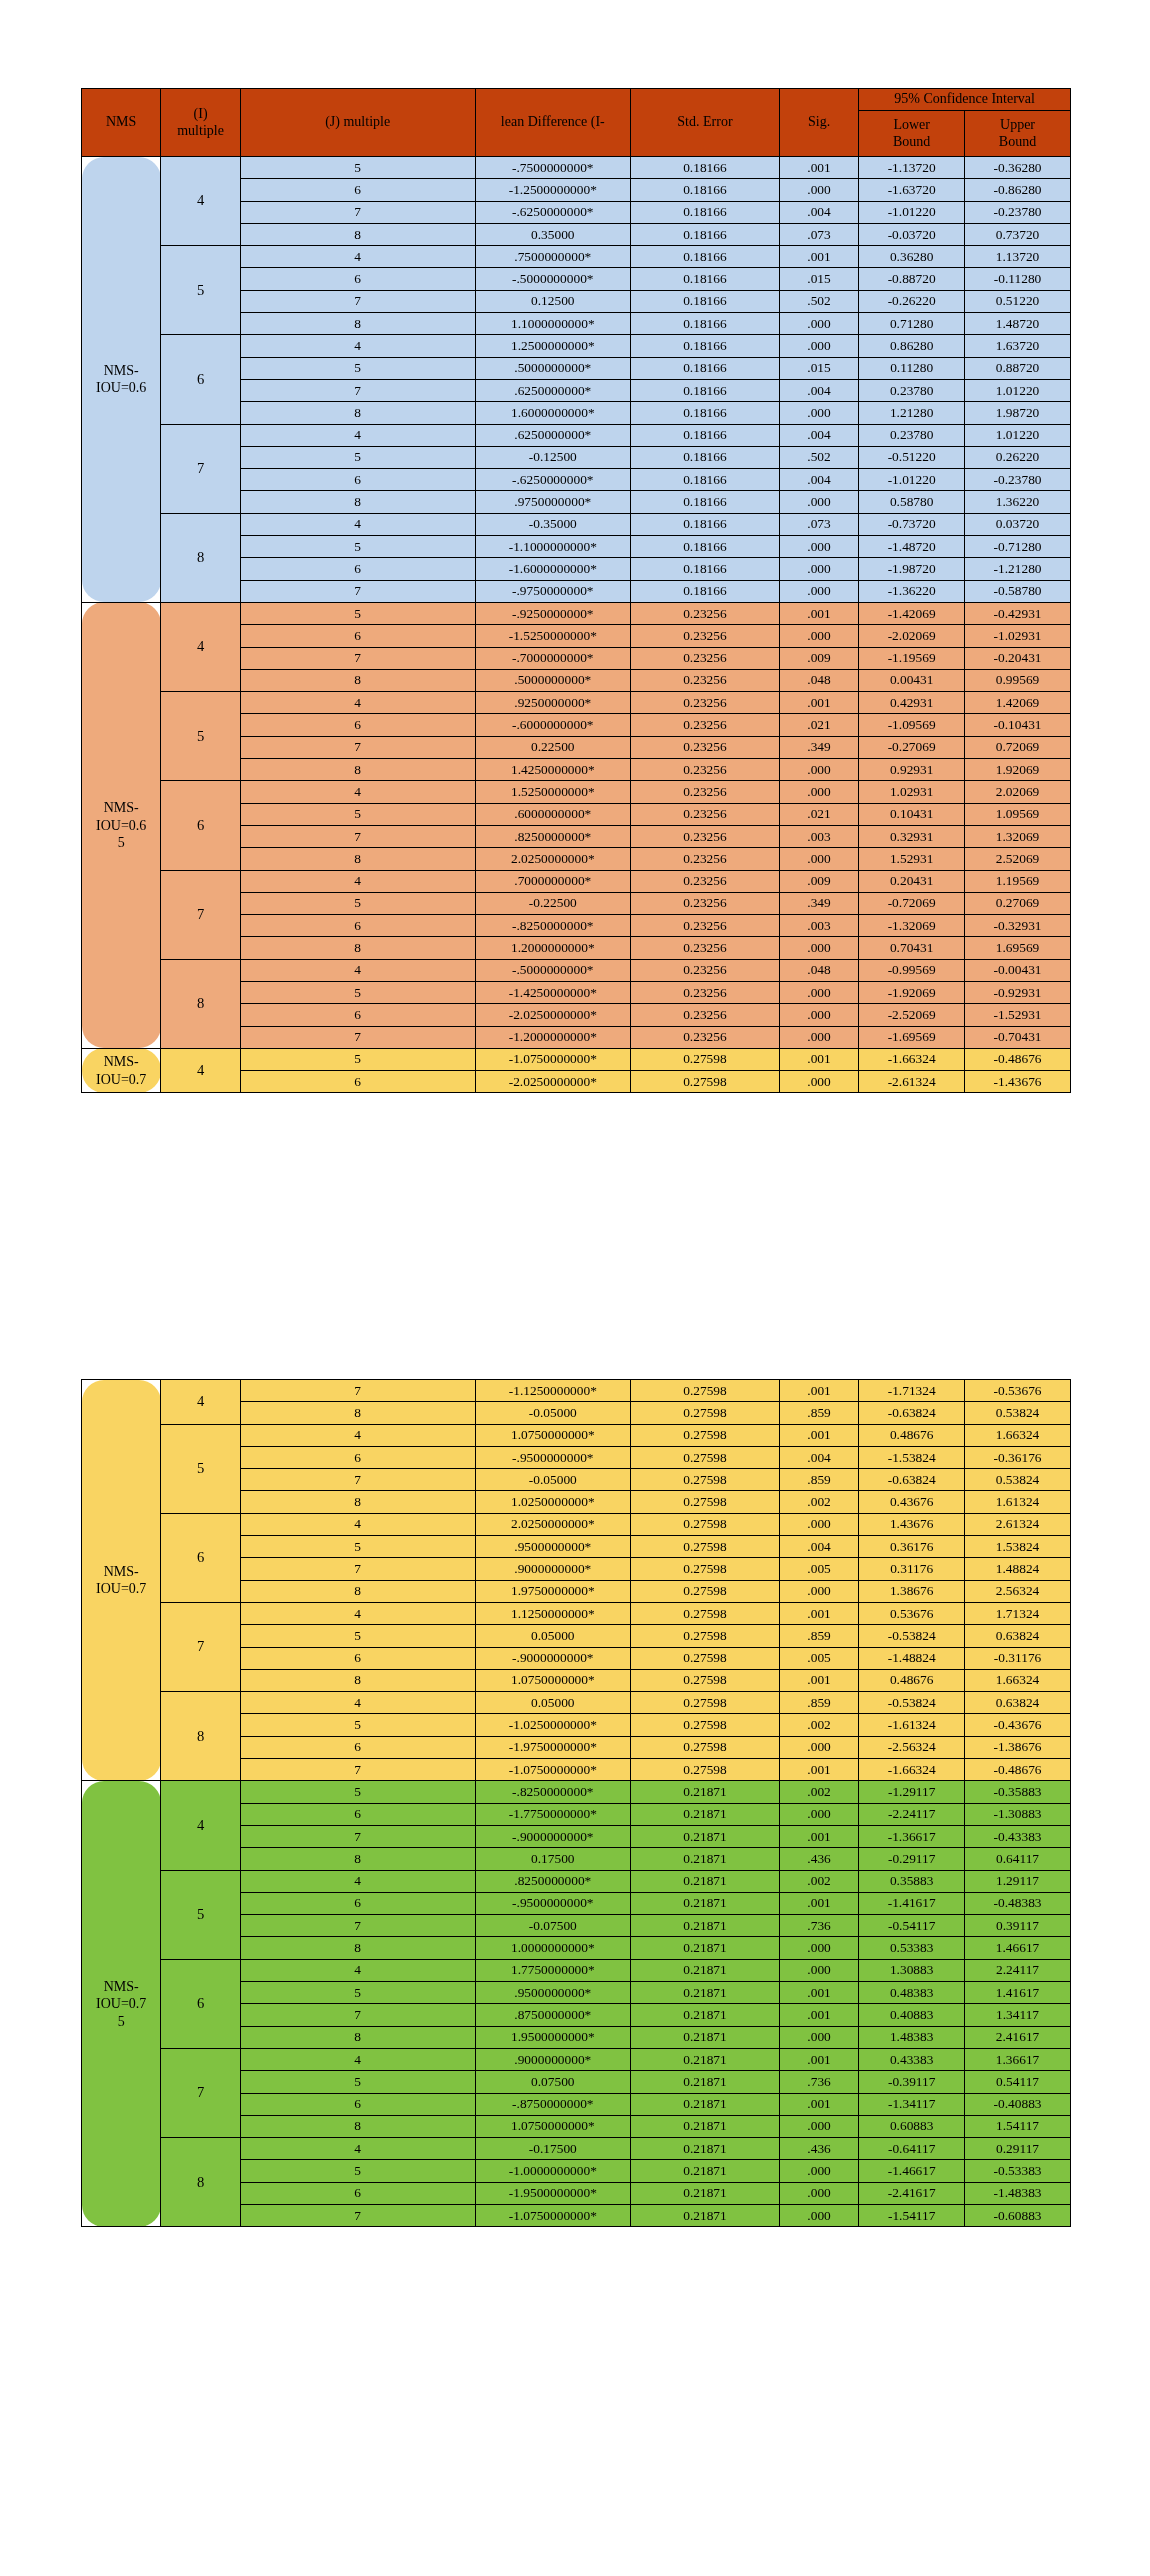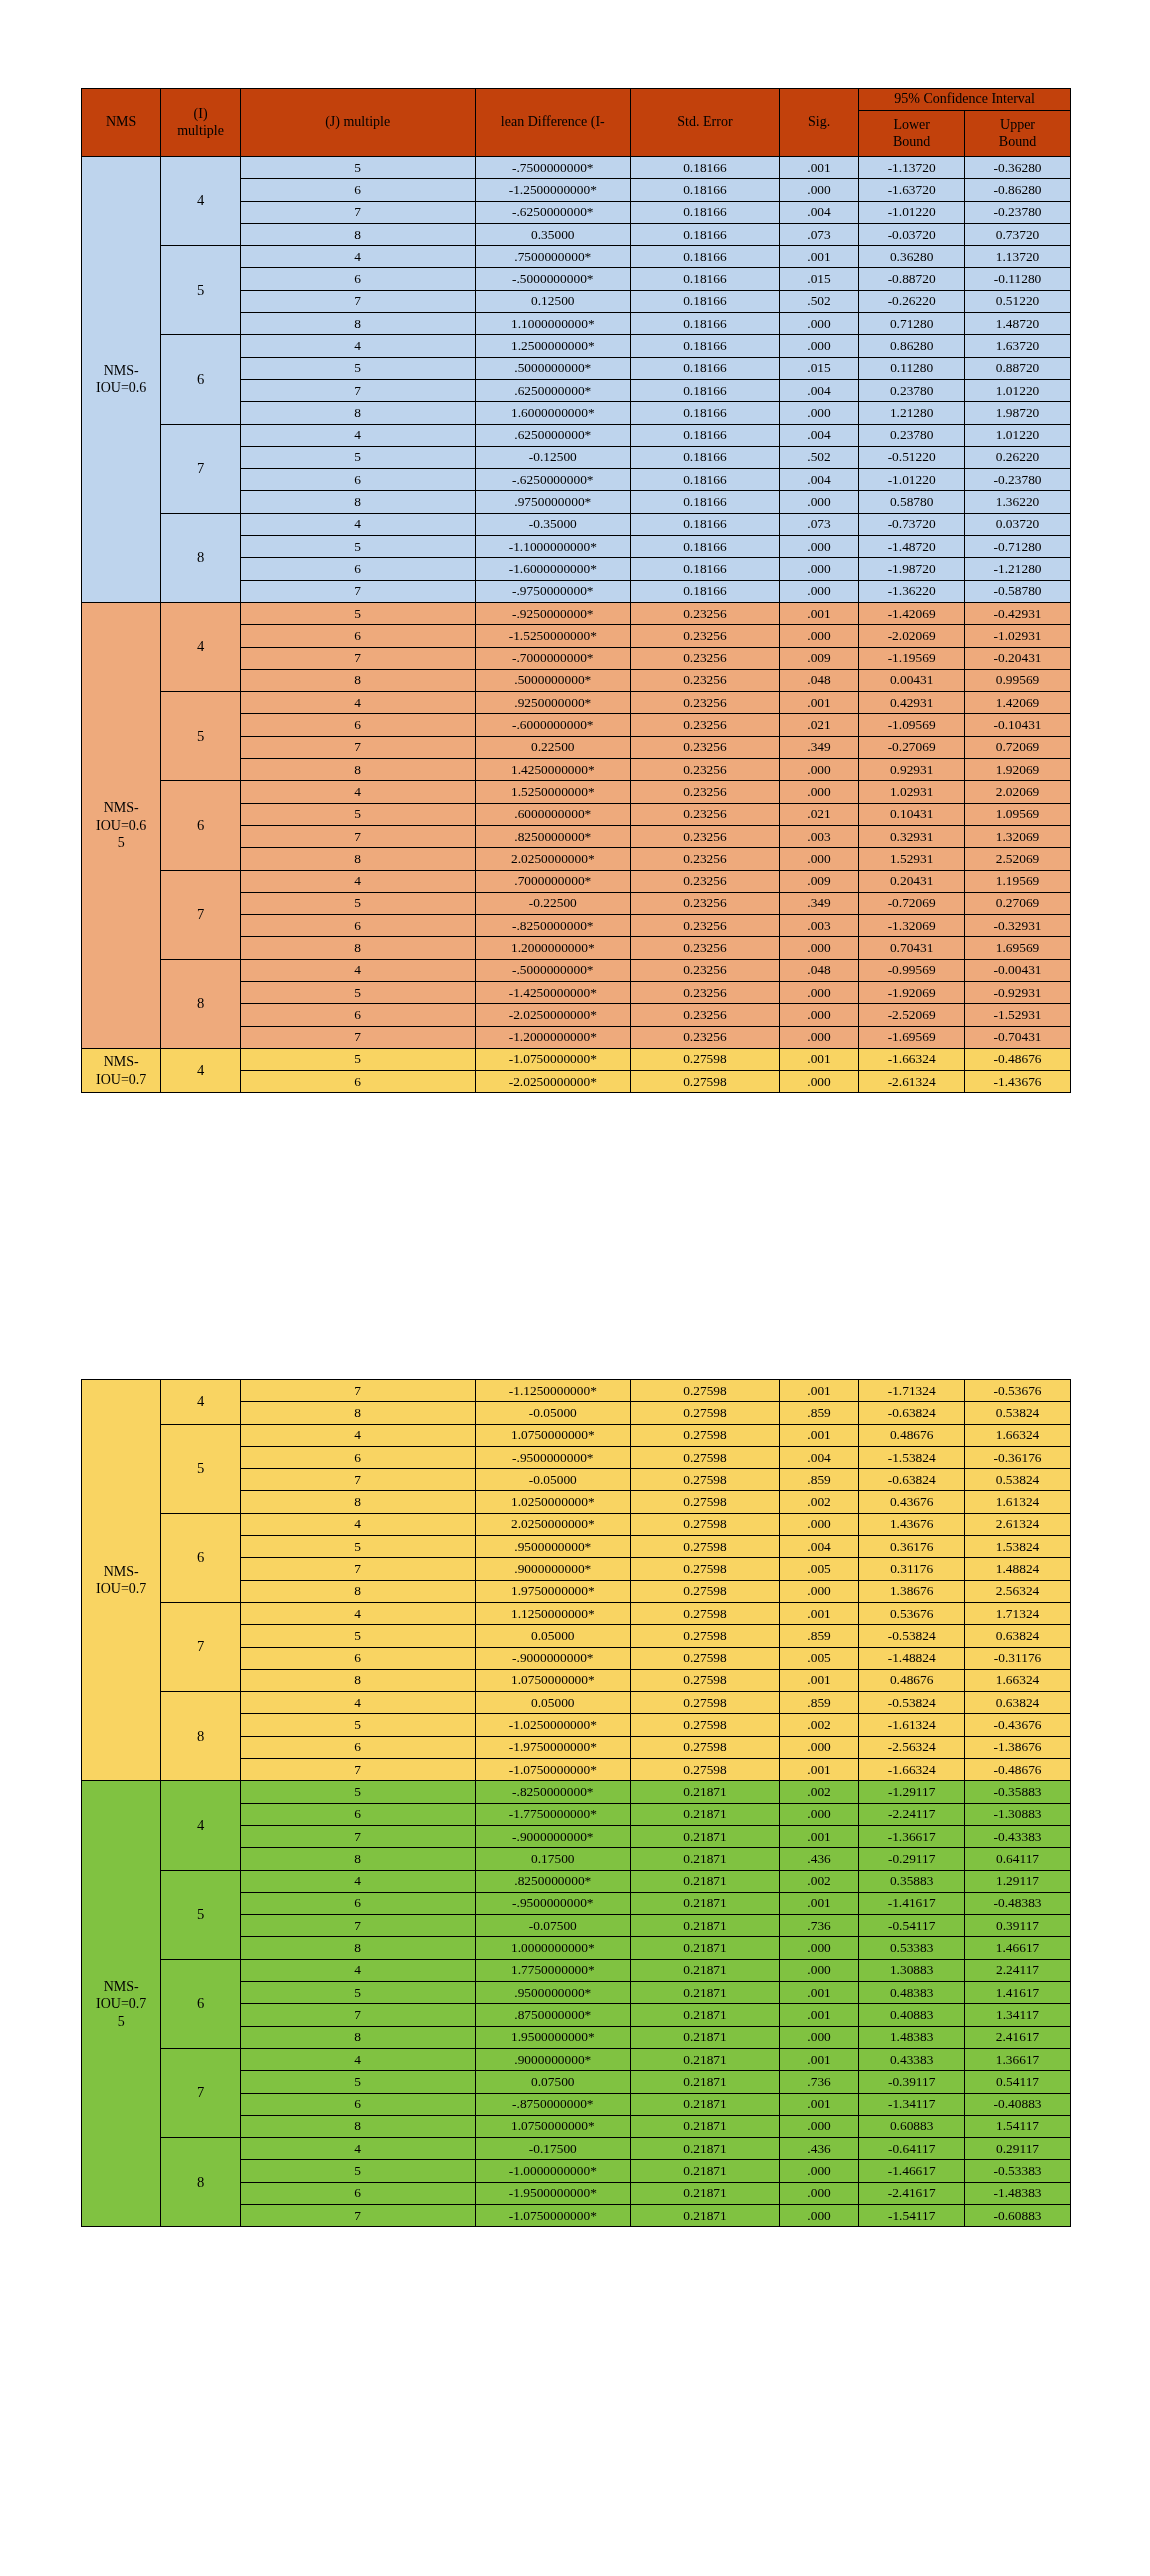--- a/index.html
+++ b/index.html
@@ -76,20 +76,21 @@
   }
 
   tbody td {
     height: 21.3px;
     font-size: 13.4px;
   }
 
   td.group-label {
     font-size: 14px;
     line-height: 1.25;
+    border-radius: 22px;
   }
   td.i-label {
     font-size: 14.6px;
   }
 
   
   .band-blue   td { background: #bed4ed; }
   .band-orange td { background: #eeaa7c; }
   .band-yellow td { background: #f9d462; }
   .band-green  td { background: #80c241; }

